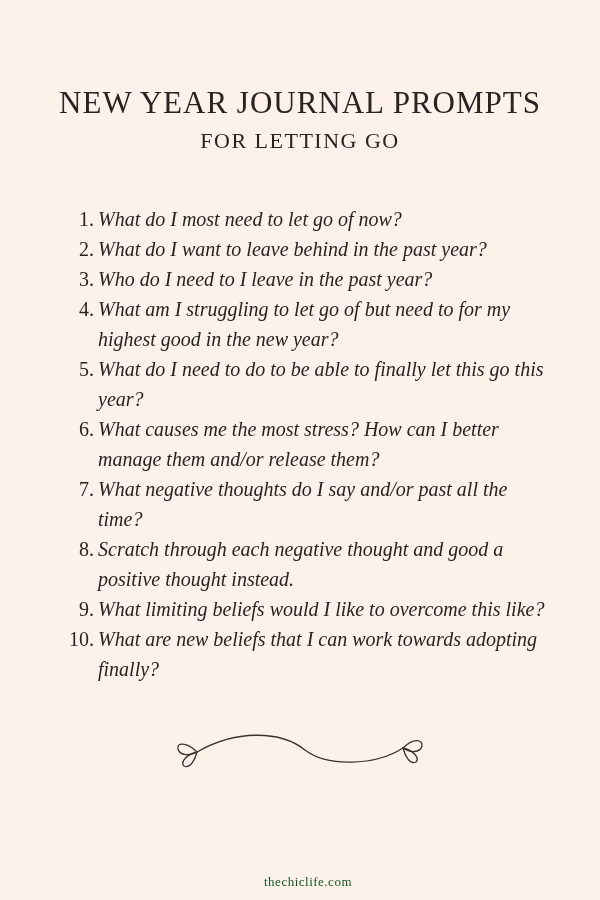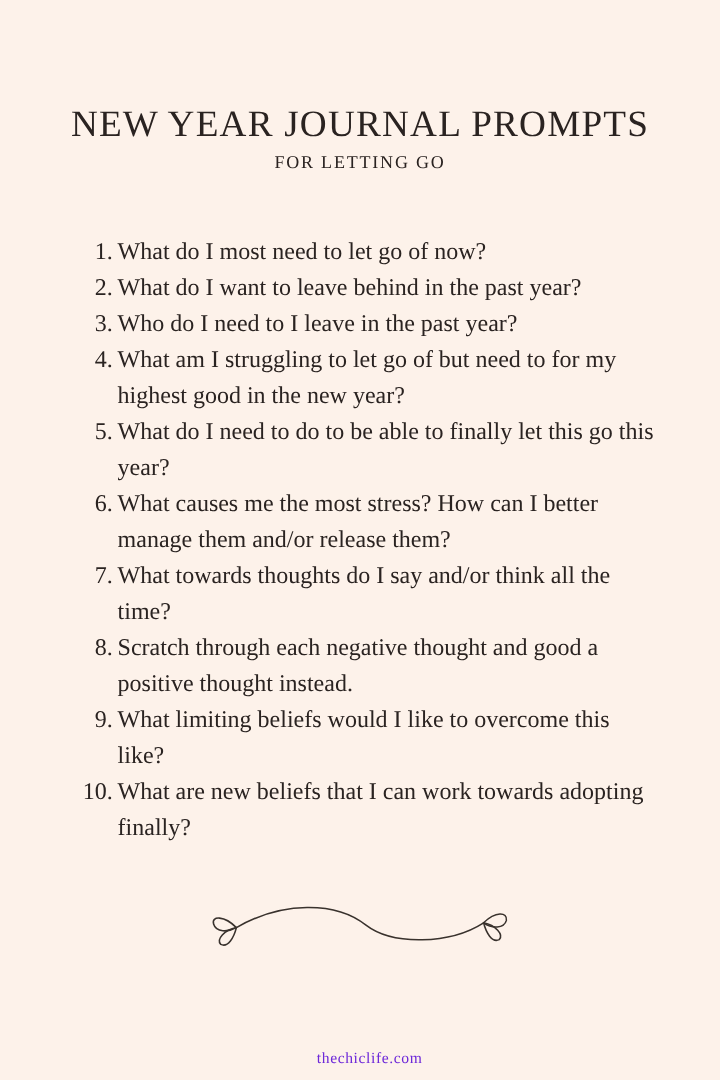--- a/index.html
+++ b/index.html
@@ -26,21 +26,21 @@
   }
   .title {
     font-size: 31px;
     font-weight: 500;
     letter-spacing: 1px;
     line-height: 1.1;
     margin: 0;
     white-space: nowrap;
   }
   .subtitle {
-    font-size: 15px;
+    font-size: 22px;
     font-weight: 500;
     letter-spacing: 1.5px;
     margin: 8px 0 4px 0;
   }
   .prompt-list {
     margin: 50px 0 0 0;
     padding: 0 52px 0 58px;
     list-style: none;
     font-size: 20px;
     line-height: 30px;
@@ -51,37 +51,38 @@
     margin: 0;
   }
   .prompt-number {
     flex: 0 0 36px;
     text-align: right;
     padding-right: 4px;
     white-space: nowrap;
   }
   .prompt-text {
     flex: 1;
+    font-style: italic;
   }
   .divider-wrap {
     margin-top: 44px;
     text-align: center;
   }
   .divider-svg {
     display: inline-block;
   }
   .footer {
     position: absolute;
     left: 16px;
     right: 0;
     bottom: 10px;
     text-align: center;
     font-size: 13px;
     letter-spacing: 0.5px;
-    color: #6d28d9;
+    color: #14532d;
   }
 </style>
 </head>
 <body>
 
 <div class="page">
 
   <div class="header">
     <h1 class="title">NEW YEAR JOURNAL PROMPTS</h1>
     <div class="subtitle">FOR LETTING GO</div>
@@ -107,21 +108,21 @@
     <li class="prompt-item">
       <span class="prompt-number">5.</span>
       <span class="prompt-text">What do I need to do to be able to finally let this go this year?</span>
     </li>
     <li class="prompt-item">
       <span class="prompt-number">6.</span>
       <span class="prompt-text">What causes me the most stress? How can I better manage them and/or release them?</span>
     </li>
     <li class="prompt-item">
       <span class="prompt-number">7.</span>
-      <span class="prompt-text">What towards thoughts do I say and/or think all the time?</span>
+      <span class="prompt-text">What negative thoughts do I say and/or past all the time?</span>
     </li>
     <li class="prompt-item">
       <span class="prompt-number">8.</span>
       <span class="prompt-text">Scratch through each negative thought and good a positive thought instead.</span>
     </li>
     <li class="prompt-item">
       <span class="prompt-number">9.</span>
       <span class="prompt-text">What limiting beliefs would I like to overcome this like?</span>
     </li>
     <li class="prompt-item">

